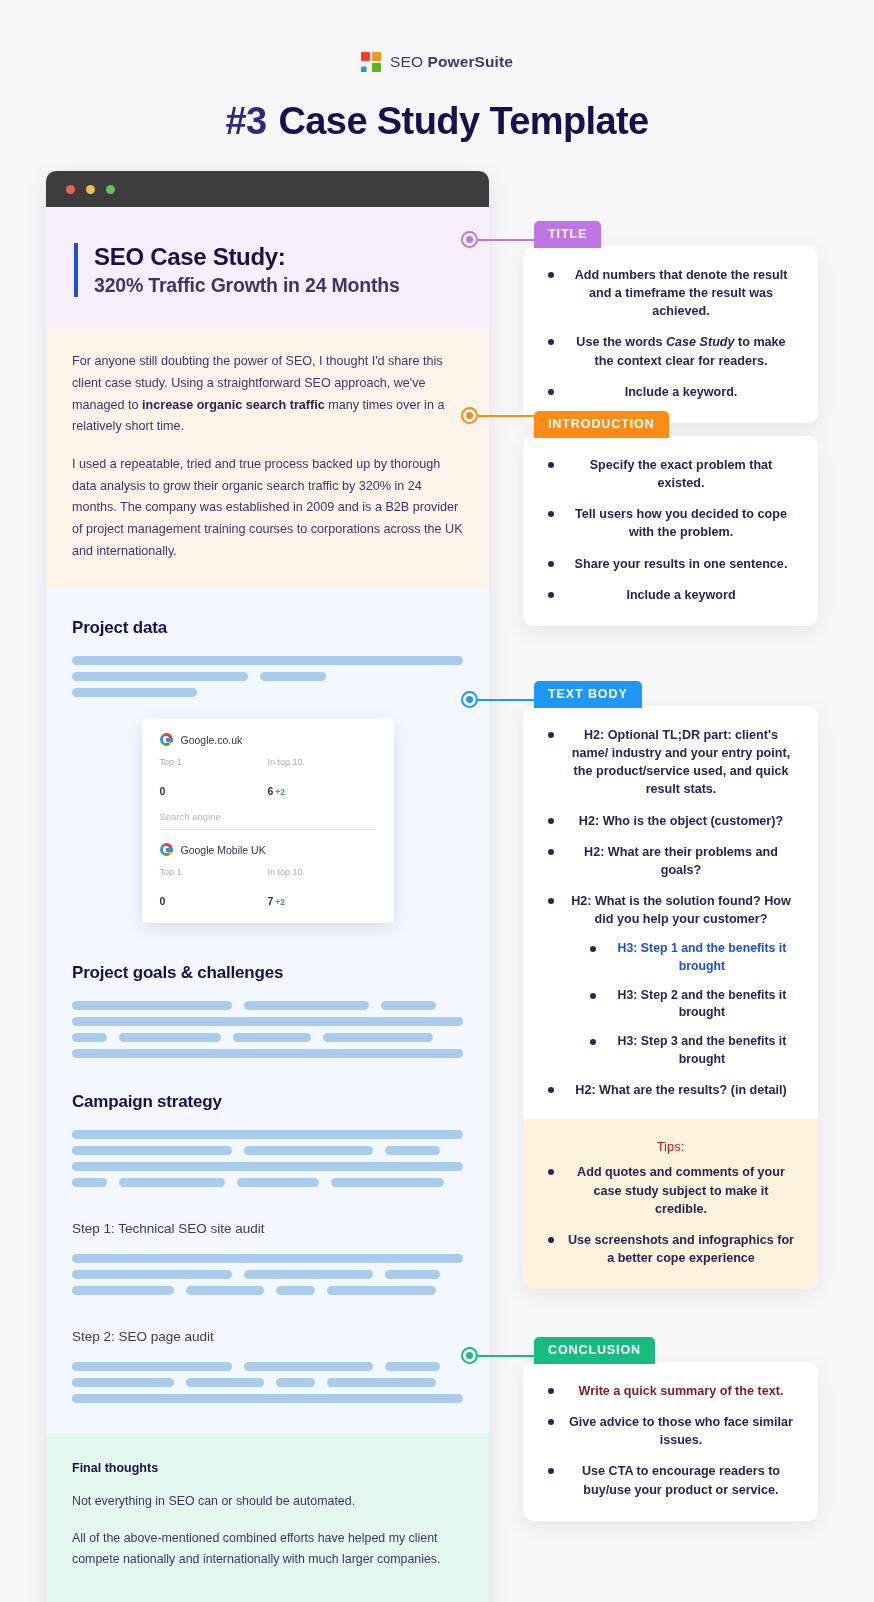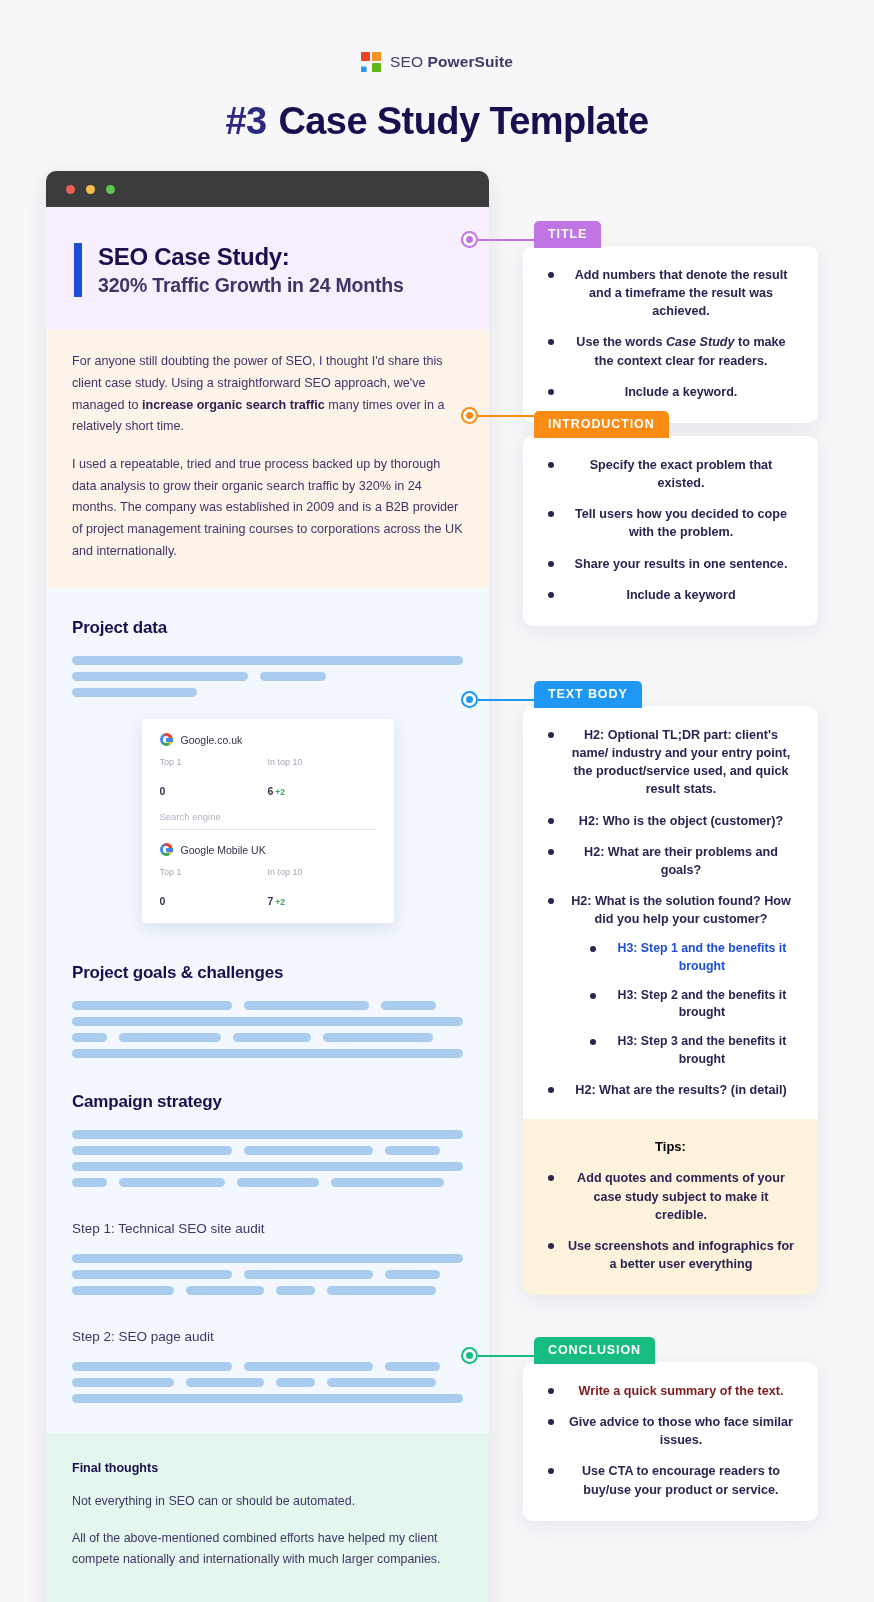--- a/index.html
+++ b/index.html
@@ -77,21 +77,21 @@
   .dot.red { background: #ee5f53; }
   .dot.yellow { background: #f5bd4f; }
   .dot.green { background: #61c554; }
 
   
   .hero {
     background: #f7effd;
     padding: 36px 28px 32px 28px;
     position: relative;
   }
-  .hero-inner { border-left: 8px solid #1d4ed8; padding-left: 16px; }
+  .hero-inner { border-left: 4px solid #1d4ed8; padding-left: 16px; }
   .hero h1 {
     font-size: 24px; font-weight: 800;
     color: #1a0f4e; letter-spacing: -0.3px;
     line-height: 1.18;
   }
   .hero h2 {
     font-size: 19.5px; font-weight: 700;
     color: #3f3566; letter-spacing: -0.2px;
     margin-top: 3px;
   }
@@ -213,21 +213,21 @@
   }
   ul.pts li em { font-style: italic; }
   ul.sub { list-style: none; margin-top: 12px; margin-left: 21px; }
   ul.sub li { font-weight: 600; font-size: 12.3px; margin-bottom: 11px; }
 
   .tips {
     background: #fdf3dd;
     margin: 20px -22px -22px -22px;
     padding: 20px 22px 22px 22px;
   }
-  .tips-title { font-size: 13px; font-weight: 700; color: #000000; margin-bottom: 15px; }
+  .tips-title { font-size: 13px; font-weight: 400; color: #b91c1c; margin-bottom: 9px; }
 
   
   .conn { position: absolute; display: flex; align-items: center; z-index: 5; }
   .conn .ring {
     width: 17px; height: 17px; border-radius: 50%;
     border: 2px solid currentColor;
     background: #fff;
     display: flex; align-items: center; justify-content: center;
     flex: none;
   }
@@ -459,21 +459,21 @@
             <li><span style="color:#2d2352">H3: Step 3 and the benefits it brought</span></li>
           </ul>
         </li>
         <li><span style="color:#2d2352">H2: What are the results? (in detail)</span></li>
       </ul>
 
       <div class="tips">
         <div class="tips-title">Tips:</div>
         <ul class="pts" style="color:#fa8c16">
           <li><span style="color:#2d2352">Add quotes and comments of your case study subject to make it credible.</span></li>
-          <li><span style="color:#2d2352">Use screenshots and infographics for a better user everything</span></li>
+          <li><span style="color:#2d2352">Use screenshots and infographics for a better cope experience</span></li>
         </ul>
       </div>
     </div>
   </div>
 
   <div class="callout" style="top:1166px">
     <span class="tag" style="background:#17bd80">CONCLUSION</span>
     <div class="card">
       <ul class="pts" style="color:#76dfb8">
         <li><span style="color:#7f1d1d">Write a quick summary of the text.</span></li>

